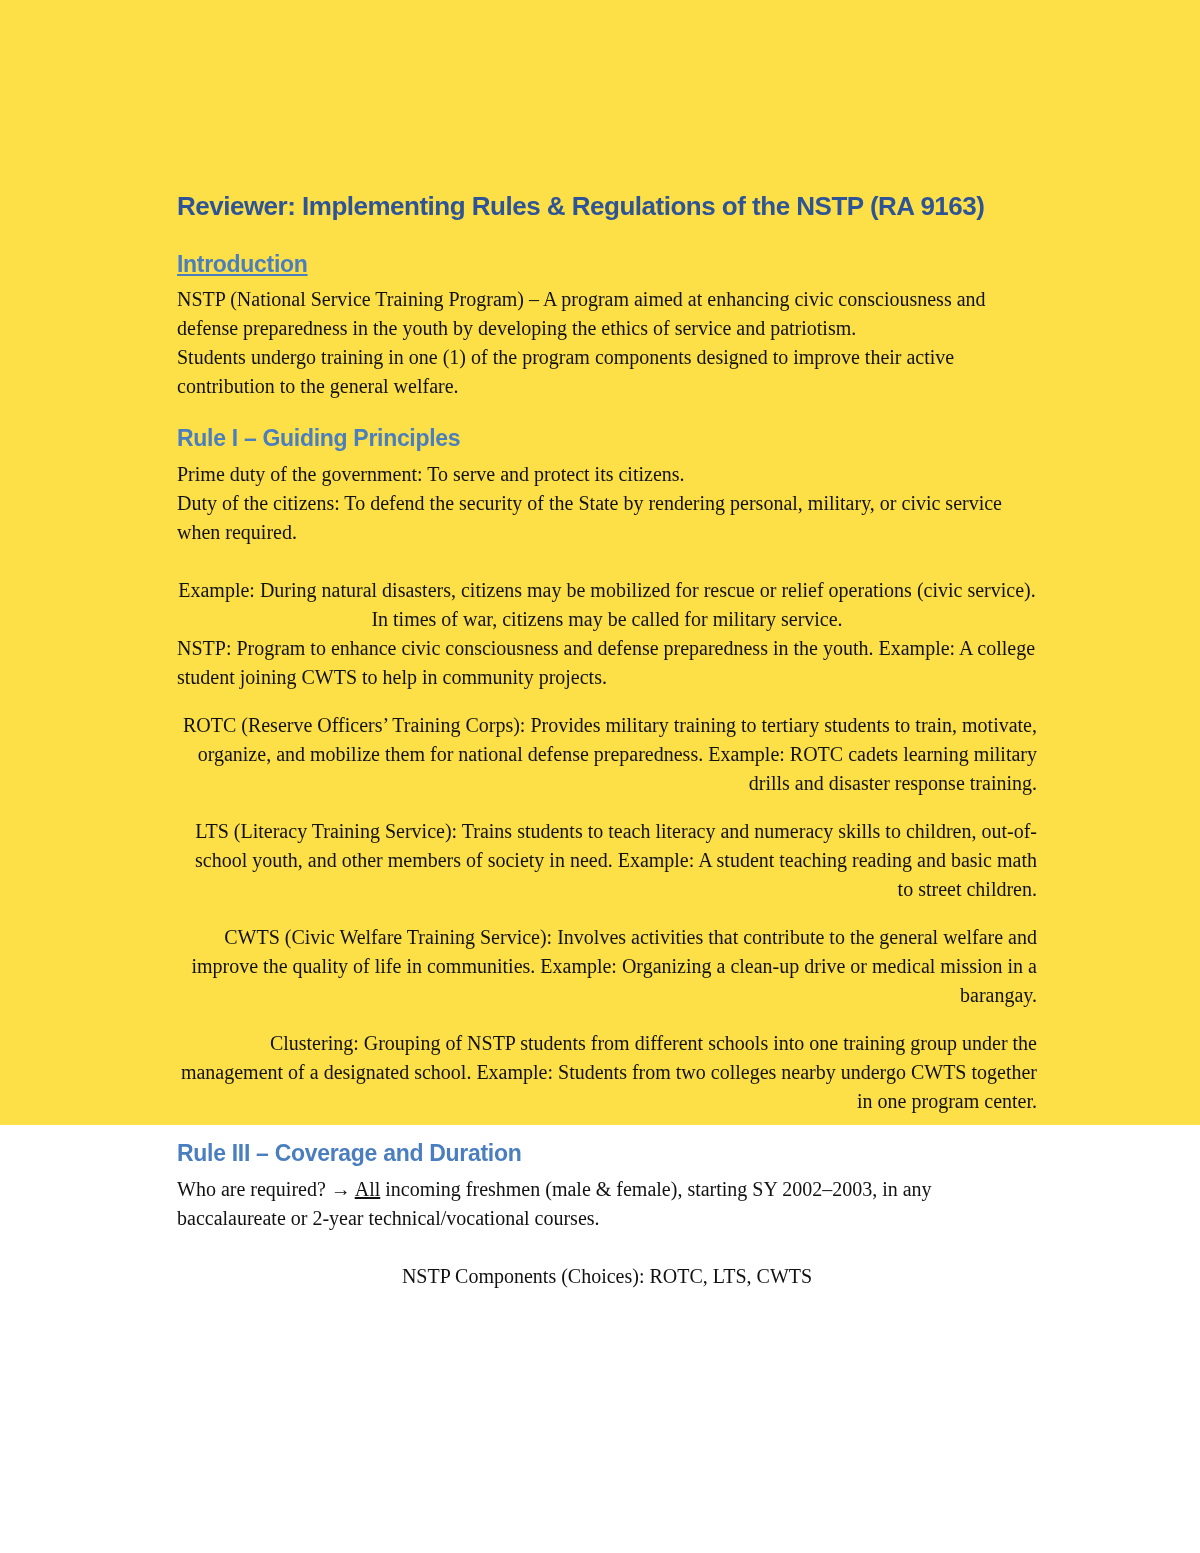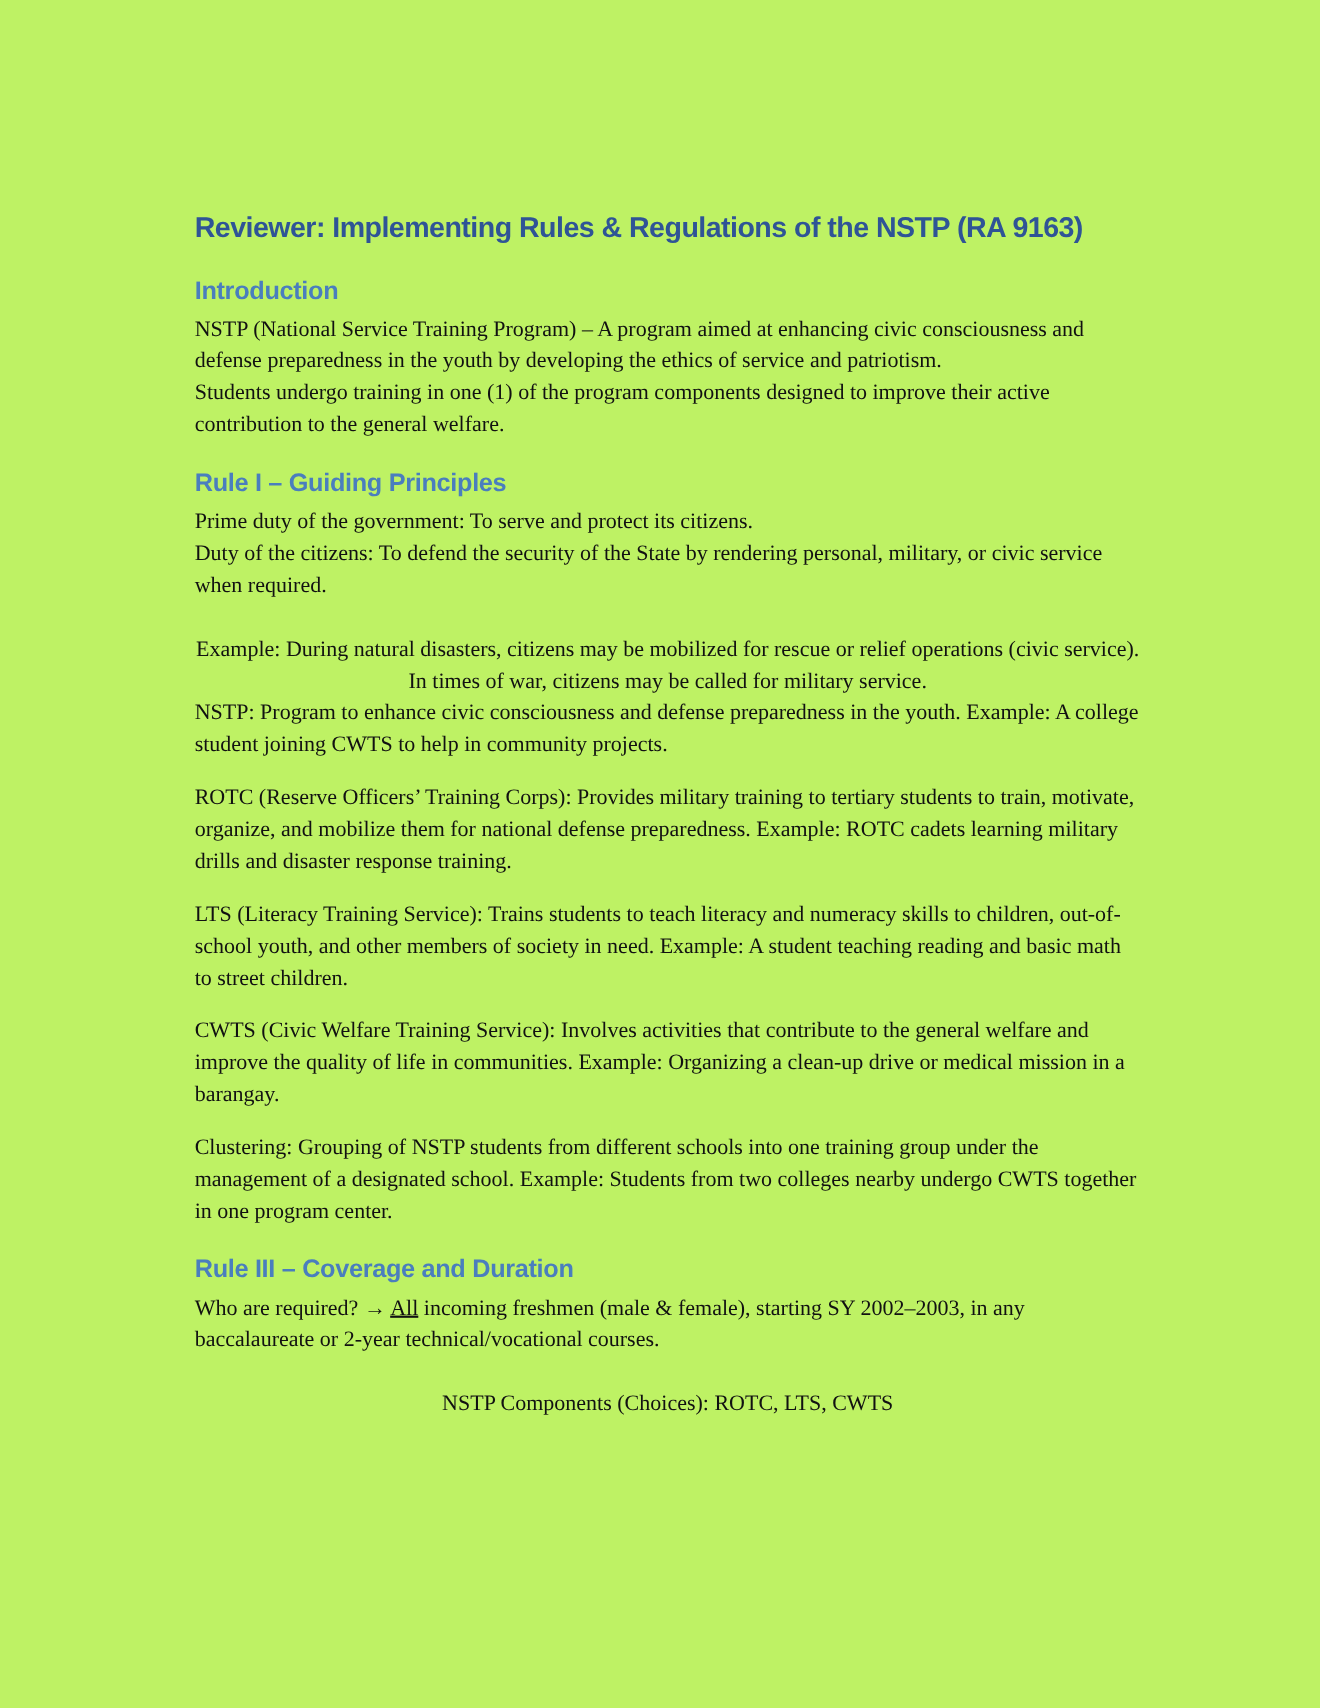--- a/index.html
+++ b/index.html
@@ -12,22 +12,22 @@
     height: 1553px;
     position: relative;
     font-family: "Liberation Serif", serif;
     color: #111111;
   }
   .page {
     position: absolute;
     top: 0;
     left: 0;
     width: 1200px;
-    height: 1553px;
-    background: #bef264;
+    height: 1125px;
+    background: #fde047;
     box-sizing: border-box;
     padding: 190px 160px 0 177px;
   }
   .doc-title {
     font-family: "Liberation Sans", sans-serif;
     font-weight: bold;
     font-size: 26px;
     line-height: 1.25;
     letter-spacing: -0.5px;
     color: #2F5496;
@@ -38,32 +38,34 @@
     font-family: "Liberation Sans", sans-serif;
     font-weight: bold;
     font-size: 23px;
     line-height: 1.3;
     letter-spacing: -0.3px;
     color: #4A7EBE;
     margin: 23px 0 6px 0;
   }
   .doc-heading.first {
     margin-top: 0;
+    text-decoration: underline;
   }
   .body-text {
     max-width: 860px;
   }
   p.para {
     font-size: 20px;
     line-height: 29px;
     margin: 0;
     color: #111111;
   }
   p.para.gap {
     margin-top: 19px;
+    text-align: right;
   }
   p.para.blank-gap {
     margin-top: 29px;
     text-align: center;
   }
   .u {
     text-decoration: underline;
   }
 </style>
 </head>

